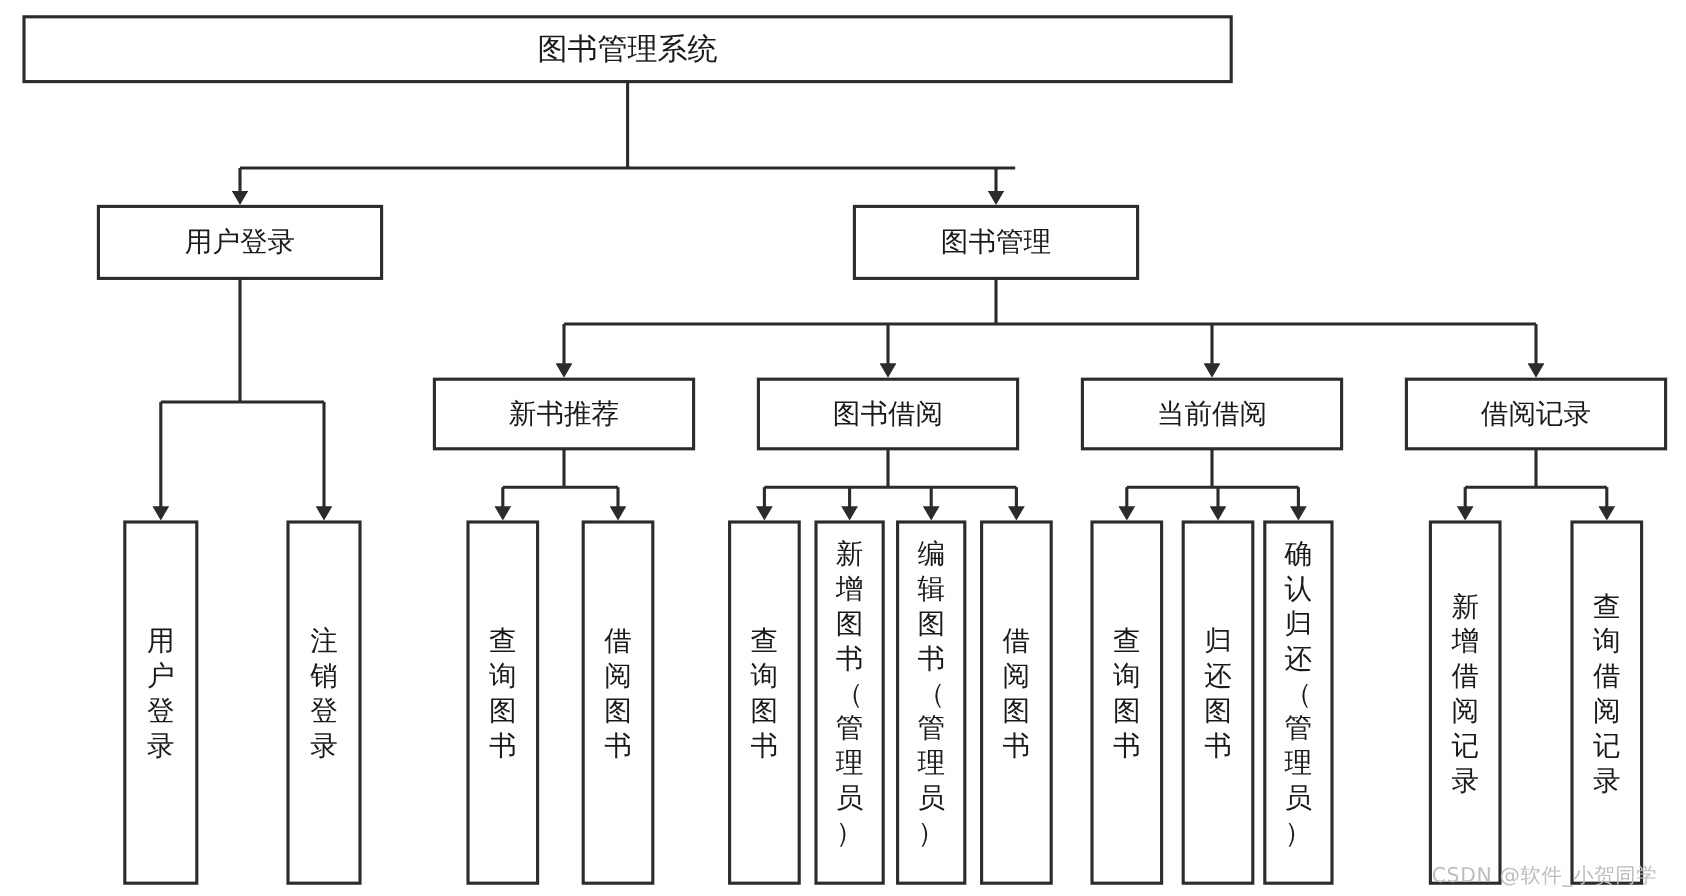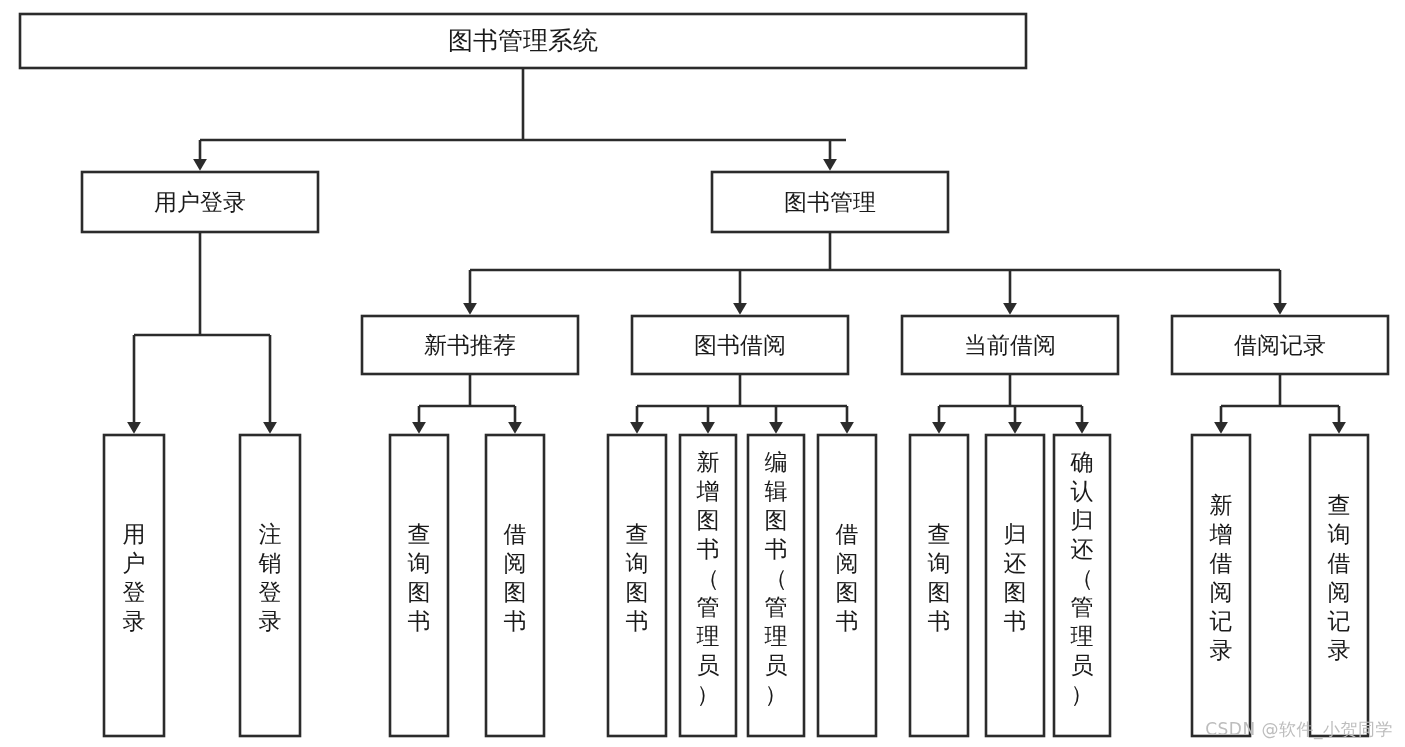--- a/index.html
+++ b/index.html
@@ -23,21 +23,21 @@
   .lvl2-label{font-size:23px;}
   .lvl3-label{font-size:23px;}
   .vert-label{
     font-size:23px;
     fill:#1a1a1a;
     font-family:"DejaVu Sans","Liberation Sans",sans-serif;
     text-anchor:middle;
   }
   .watermark{
     position:absolute;
-    right:12px;bottom:6px;
+    right:24px;bottom:6px;
     font-size:17px;
     color:#bdbdbd;
     font-family:"DejaVu Sans","Liberation Sans",sans-serif;
     letter-spacing:.5px;
     white-space:nowrap;
     user-select:none;
   }
 </style>
 </head>
 <body>

